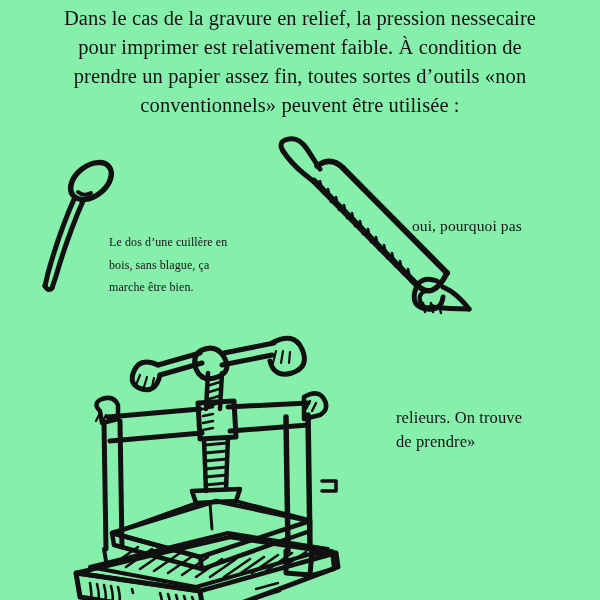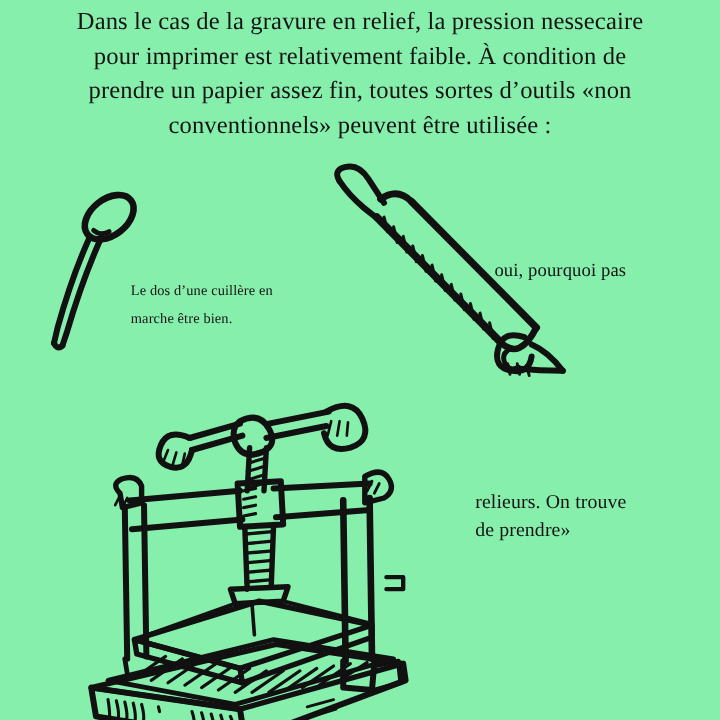--- a/index.html
+++ b/index.html
@@ -93,20 +93,21 @@
 
         <path d="M63 56 Q48 90 36 131 L32 143" stroke-width="5"></path>
 
         <path d="M25 141 q3 6 7 2" stroke-width="5"></path>
       </g>
     </svg>
   </div>
 
   <div class="caption" id="caption-spoon">
     <div>Le dos d’une cuillère en</div>
+    <div>bois, sans blague, ça</div>
     <div>marche être bien.</div>
   </div>
 
   <div class="illus" id="illus-rollingpin">
     <svg width="250" height="185" viewBox="0 0 250 185">
       <g fill="none" stroke="#111111" stroke-linecap="round" stroke-linejoin="round">
 
         <path d="M18 16 q-6 -10 6 -12 q10 -2 18 10 L55 34" stroke-width="5"></path>
         <path d="M18 16 q8 12 20 22 L48 46" stroke-width="5"></path>
 

